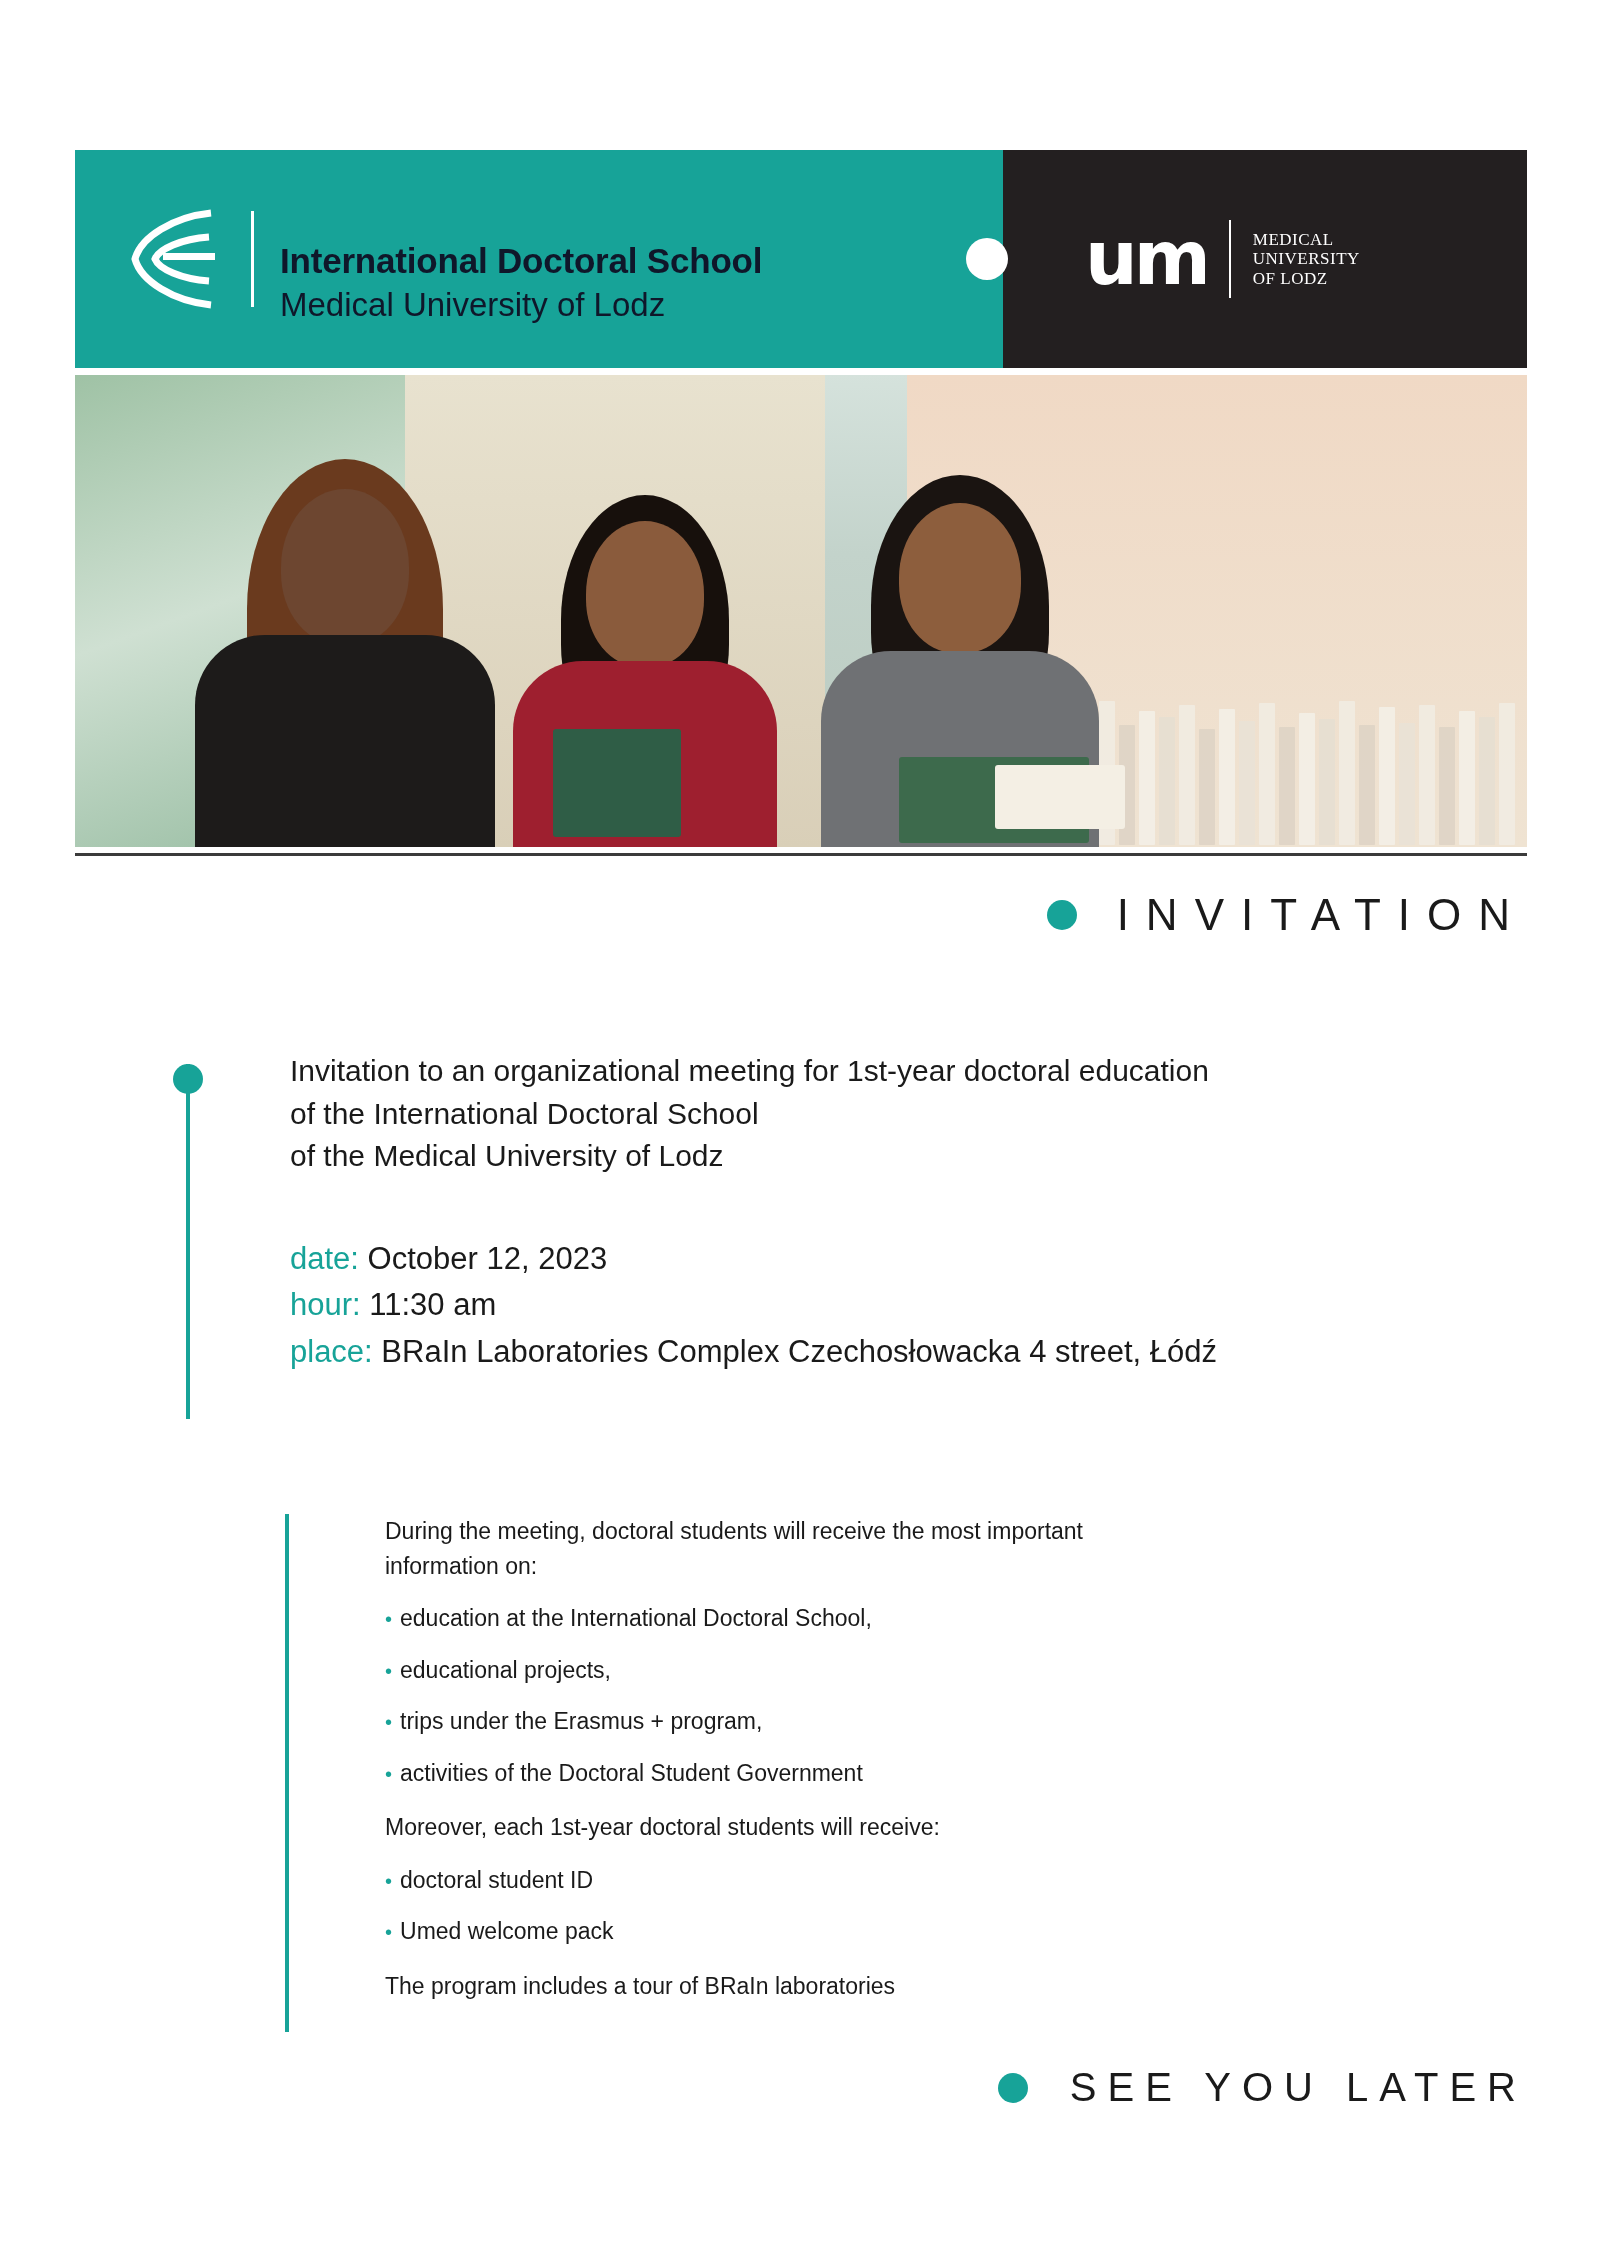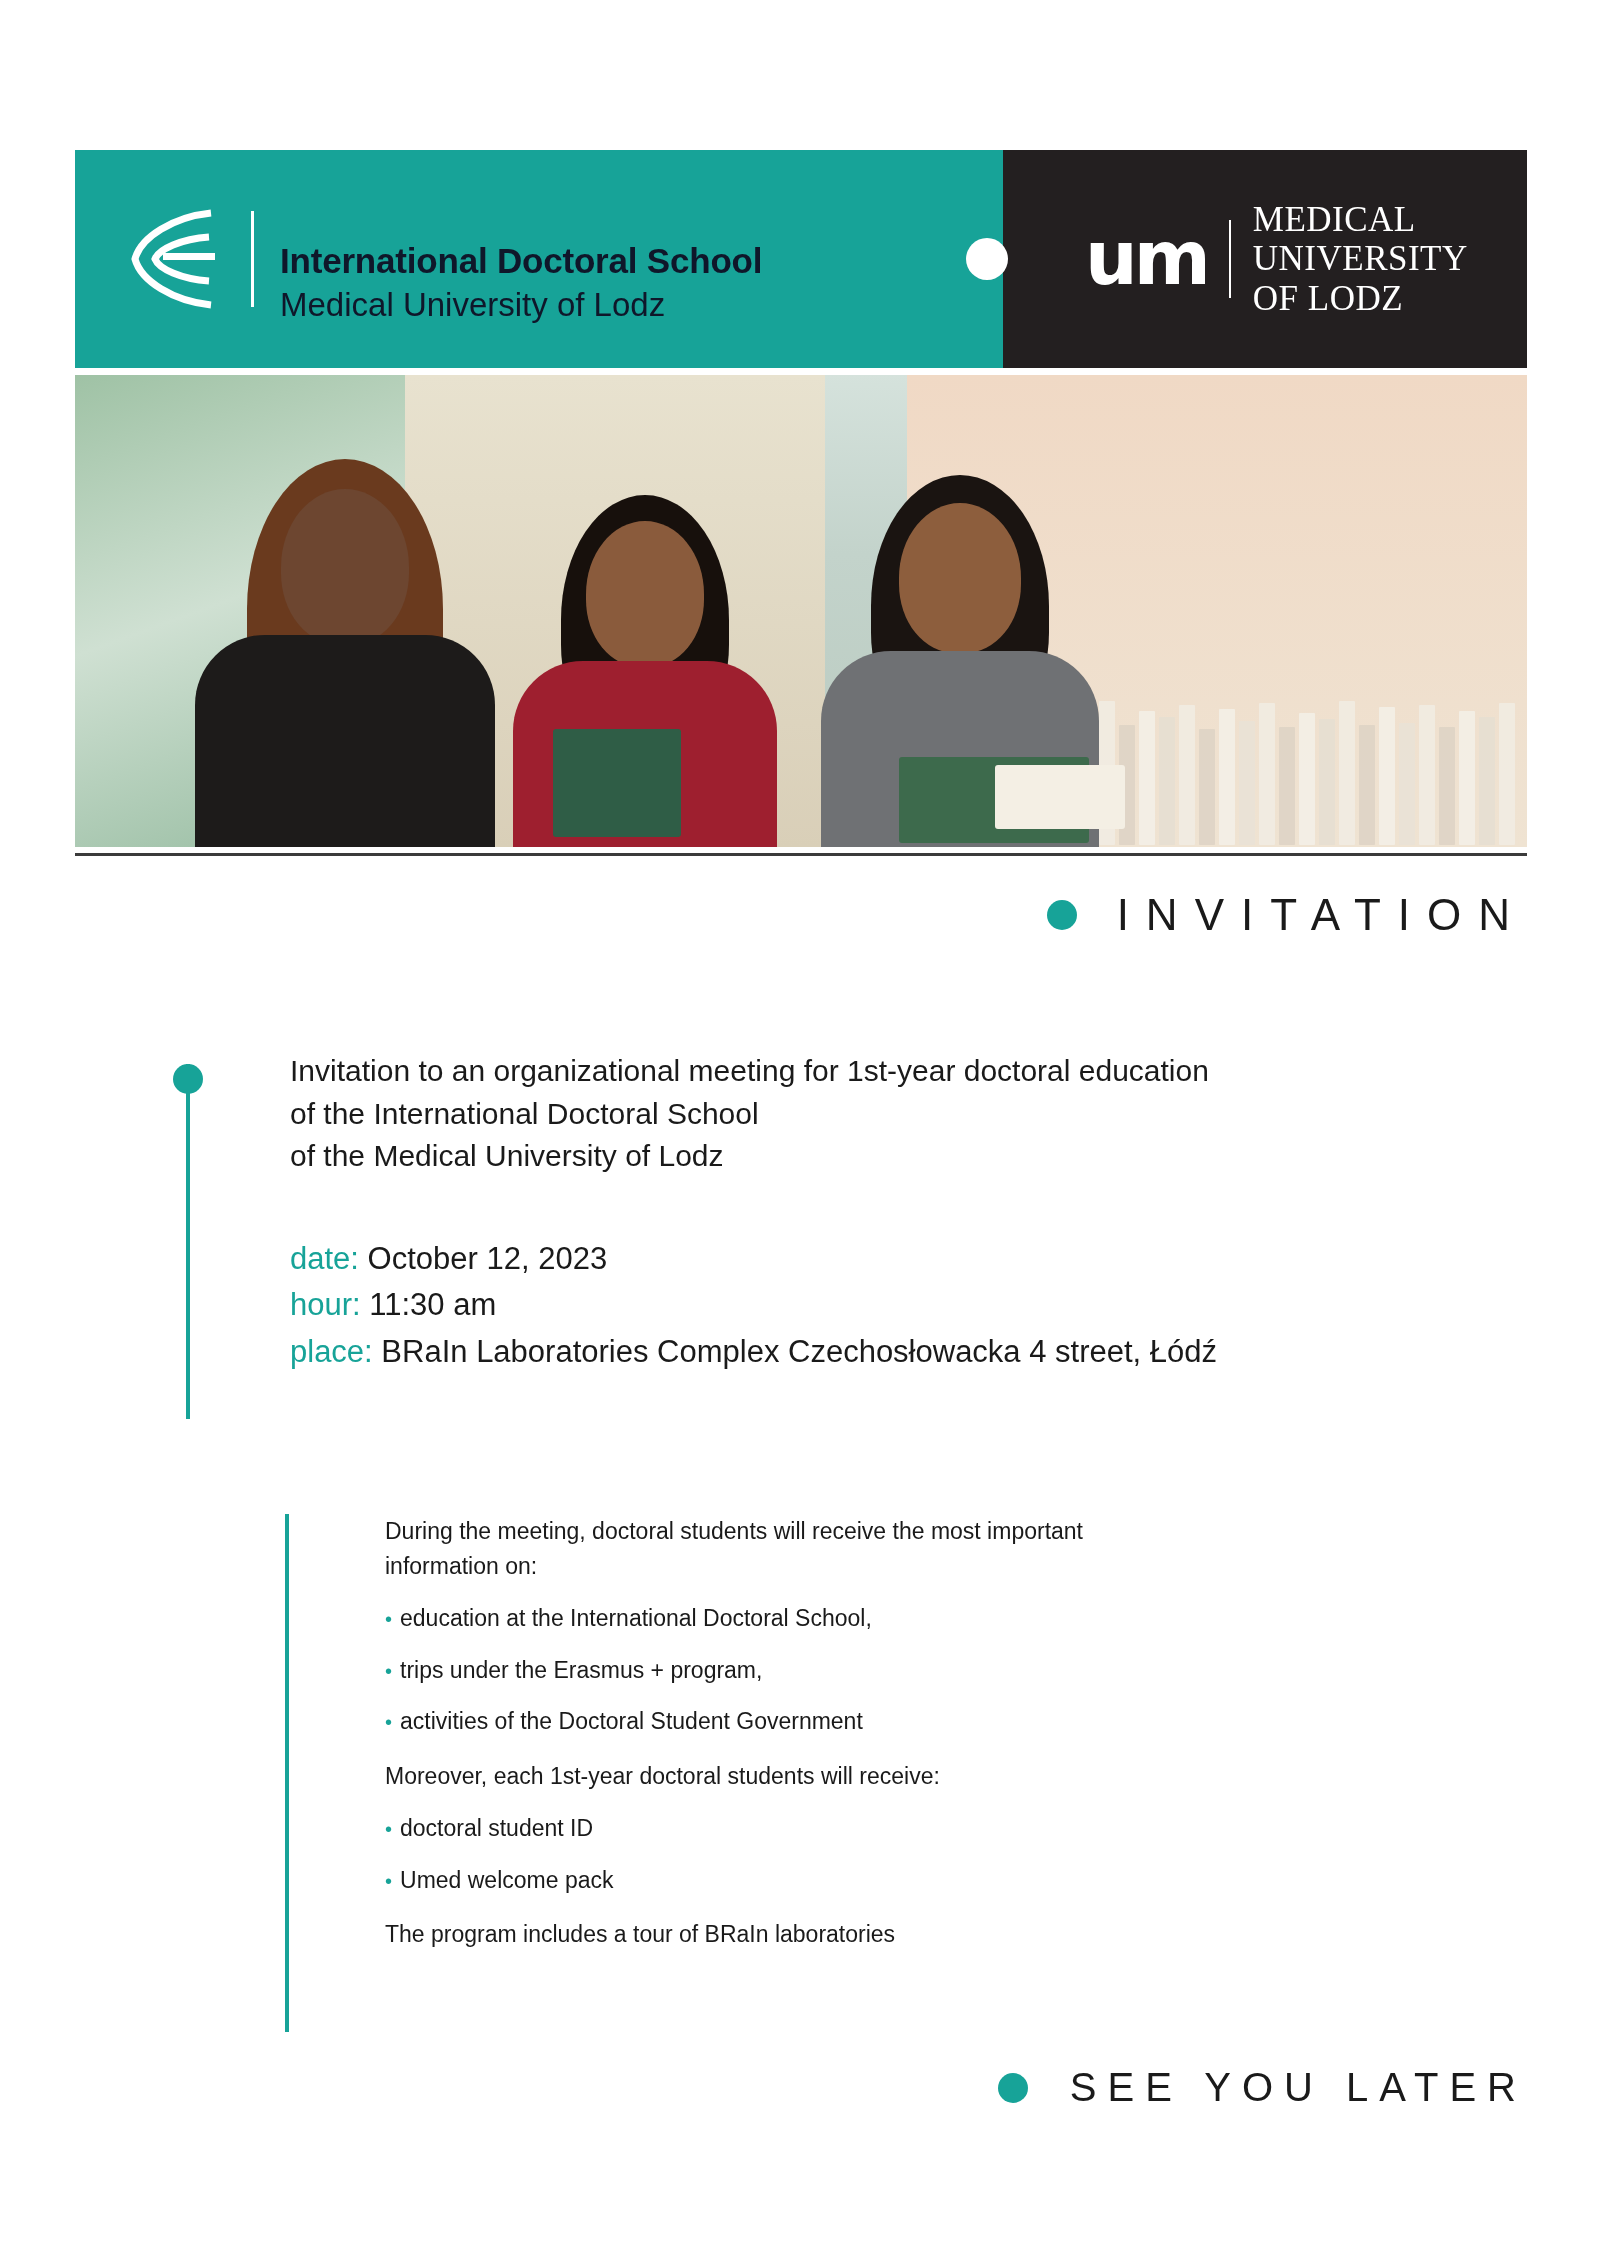--- a/index.html
+++ b/index.html
@@ -102,21 +102,21 @@
   }
   .um-rule {
     width: 2px;
     height: 78px;
     background: #ffffff;
     margin-right: 22px;
   }
   .um-text {
     color: #ffffff;
     font-family: "Liberation Serif", serif;
-    font-size: 35px;
+    font-size: 17px;
     line-height: 1.12;
     letter-spacing: 0.5px;
   }
 
   
   .photo {
     position: absolute;
     left: 75px;
     top: 375px;
     width: 1452px;
@@ -454,20 +454,21 @@
 
   <div class="program">
     <div class="program-rail"></div>
     <div class="program-body">
       <p>
         <span>During the meeting, doctoral students will receive the most important</span><br>
         <span>information on:</span>
       </p>
       <ul class="program-list">
         <li><span class="tick">•</span><span>education at the International Doctoral School,</span></li>
+        <li><span class="tick">•</span><span>educational projects,</span></li>
         <li><span class="tick">•</span><span>trips under the Erasmus + program,</span></li>
         <li><span class="tick">•</span><span>activities of the Doctoral Student Government</span></li>
       </ul>
       <p class="spaced">Moreover, each 1st-year doctoral students will receive:</p>
       <ul class="program-list">
         <li><span class="tick">•</span><span>doctoral student ID</span></li>
         <li><span class="tick">•</span><span>Umed welcome pack</span></li>
       </ul>
       <p>The program includes a tour of BRaIn laboratories</p>
     </div>

